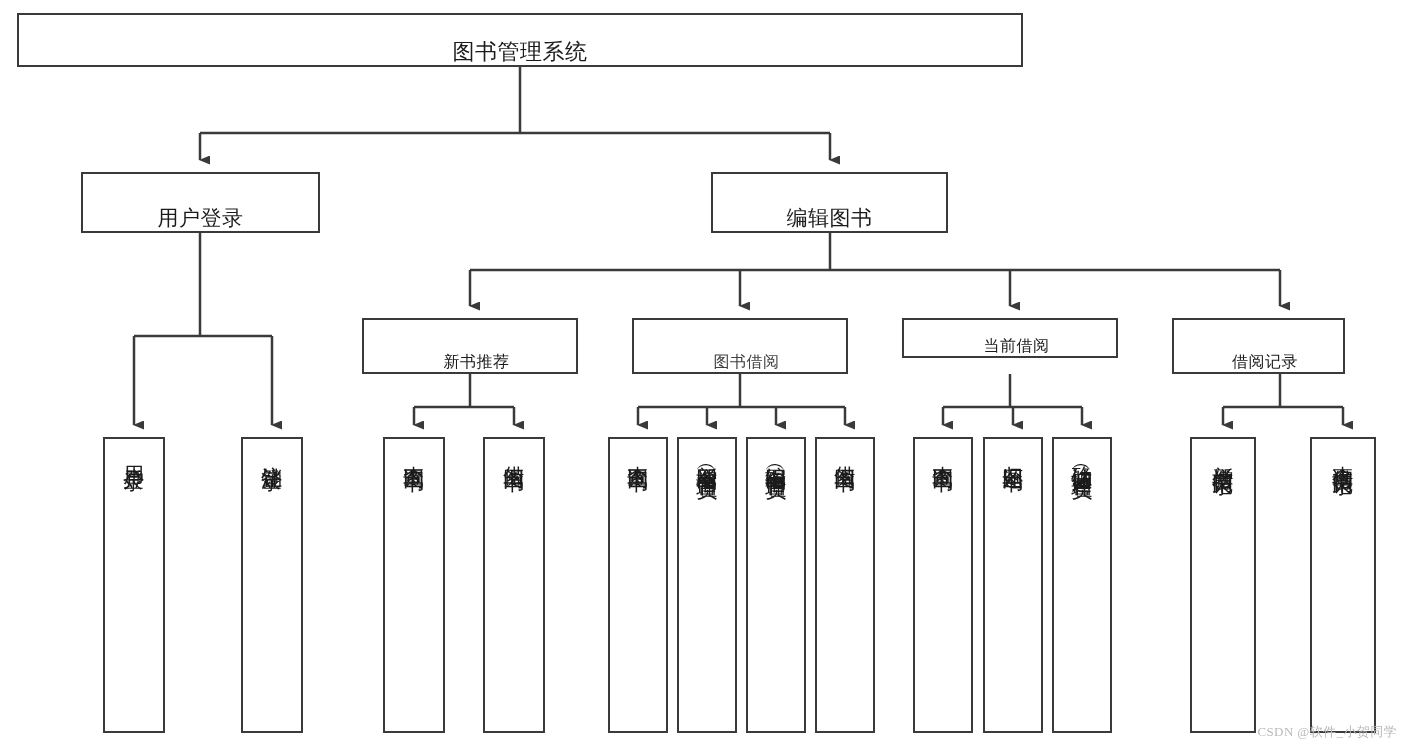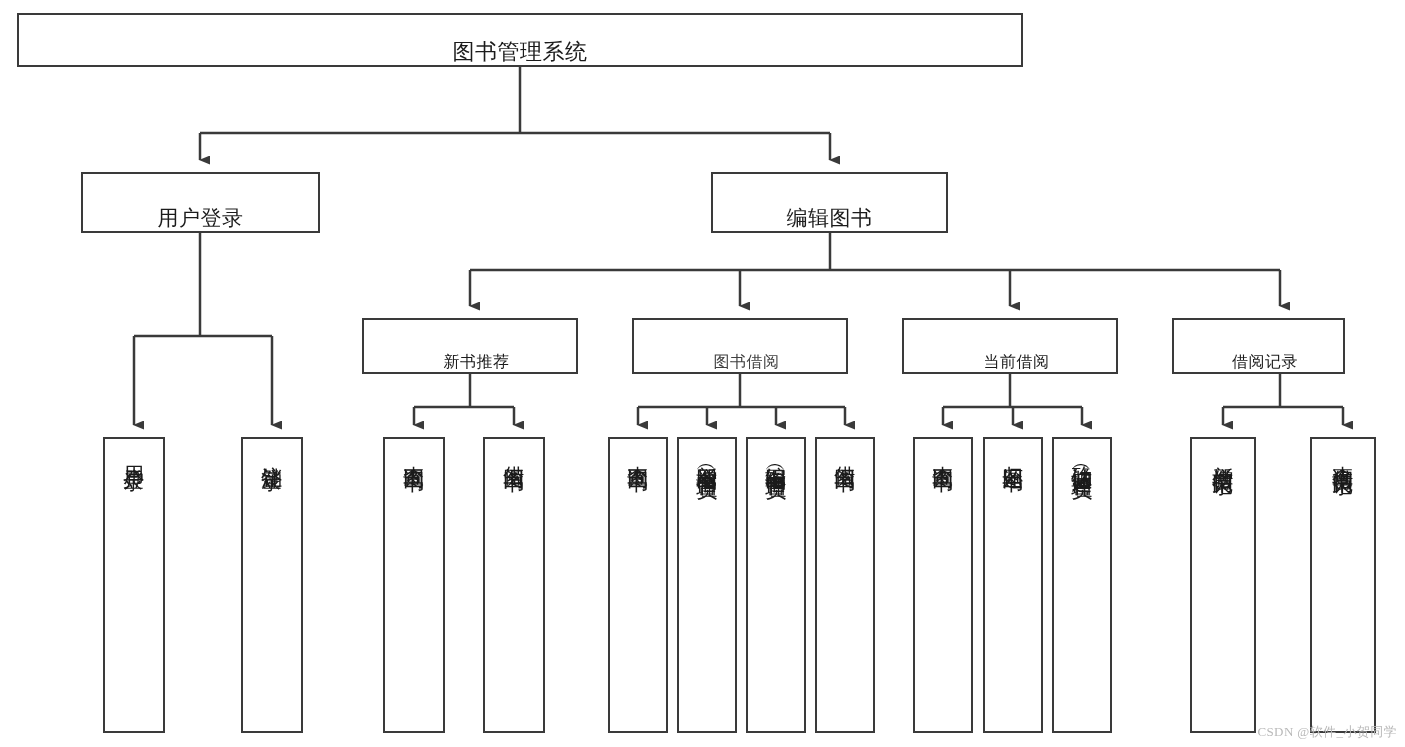--- a/index.html
+++ b/index.html
@@ -147,21 +147,21 @@
   <div class="node level1" id="node-l1-1" style="left: 711px; top: 172px; width: 237px; height: 61px; border-color: rgb(58, 58, 58); background: rgb(255, 255, 255); color: rgb(27, 27, 27);">
     <span class="node-label">编辑图书</span>
   </div>
 
   <div class="node level2" id="node-l2-0" style="left: 362px; top: 318px; width: 216px; height: 56px; border-color: rgb(58, 58, 58); background: rgb(255, 255, 255); color: rgb(27, 27, 27);">
     <span class="node-label">新书推荐</span>
   </div>
   <div class="node level2" id="node-l2-1" style="left: 632px; top: 318px; width: 216px; height: 56px; border-color: rgb(58, 58, 58); background: rgb(255, 255, 255); color: #404040;">
     <span class="node-label">图书借阅</span>
   </div>
-  <div class="node level2" id="node-l2-2" style="left: 902px; top: 318px; width: 216px; height: 56px; border-color: rgb(58, 58, 58); background: rgb(255, 255, 255); color: rgb(27, 27, 27);">
+  <div class="node level2" id="node-l2-2" style="left: 902px; top: 318px; width: 216px; height: 40px; border-color: rgb(58, 58, 58); background: rgb(255, 255, 255); color: rgb(27, 27, 27);">
     <span class="node-label">当前借阅</span>
   </div>
   <div class="node level2" id="node-l2-3" style="left: 1172px; top: 318px; width: 173px; height: 56px; border-color: rgb(58, 58, 58); background: rgb(255, 255, 255); color: rgb(27, 27, 27);">
     <span class="node-label">借阅记录</span>
   </div>
 
   <div class="node leaf" id="node-leaf-0" style="left: 103px; top: 437px; width: 62px; height: 296px; border-color: rgb(58, 58, 58); background: rgb(255, 255, 255); color: rgb(27, 27, 27);">
     <span class="node-label">用户登录</span>
   </div>
   <div class="node leaf" id="node-leaf-1" style="left: 241px; top: 437px; width: 62px; height: 296px; border-color: rgb(58, 58, 58); background: rgb(255, 255, 255); color: rgb(27, 27, 27);">

